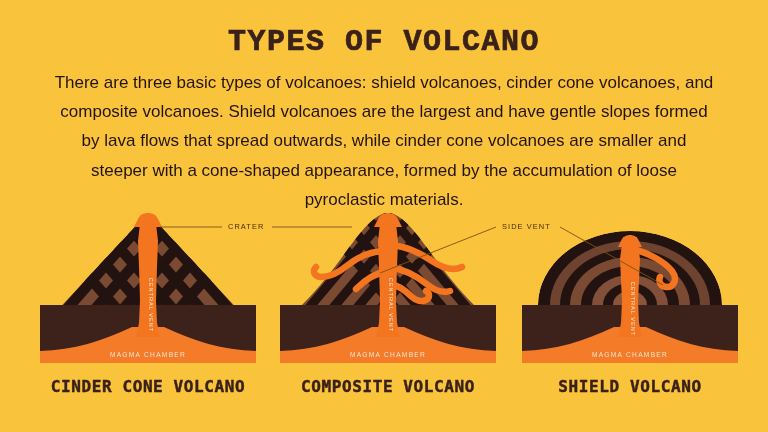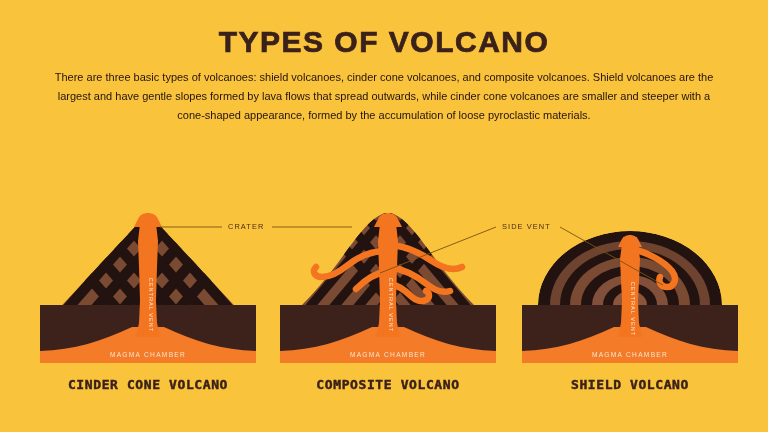--- a/index.html
+++ b/index.html
@@ -8,53 +8,53 @@
     background:#F9C33C;
     font-family:"Liberation Sans",sans-serif;
     position:relative;
   }
 
   .poster{position:absolute;inset:0;}
 
   .title{
     position:absolute;top:25px;left:0;width:768px;
     text-align:center;
-    font-family:Liberation Sans, sans-serif;
+    font-family:Liberation Mono, monospace;
     font-weight:bold;
     font-size:30px;
     letter-spacing:1.5px;
     color:#3A211A;
     text-transform:uppercase;
     -webkit-text-stroke:0.7px #3A211A;
   }
 
   .intro{
     position:absolute;top:68px;left:52px;width:664px;
     text-align:center;
-    font-size:11px;
+    font-size:17px;
     line-height:1.72;
     color:#241411;
   }
 
   .diagrams{
     position:absolute;top:205px;left:0;width:768px;height:200px;
   }
   .vcard{position:absolute;top:0;width:240px;height:200px;}
   .vcard.c1{left:28px;}
   .vcard.c2{left:268px;}
   .vcard.c3{left:510px;}
 
   .vsvg{position:absolute;top:0;left:0;}
 
   .caption{
     position:absolute;left:0;width:100%;top:172px;
     text-align:center;
     font-family:"DejaVu Sans Mono",monospace;
     font-weight:bold;
-    font-size:13px;
+    font-size:16px;
     letter-spacing:0.6px;
     color:#3A211A;
     text-transform:uppercase;
     -webkit-text-stroke:0.45px #3A211A;
   }
 
   .annots{position:absolute;top:205px;left:0;width:644px;height:200px;pointer-events:none;}
   .anno-label{
     position:absolute;
     font-size:7.4px;

